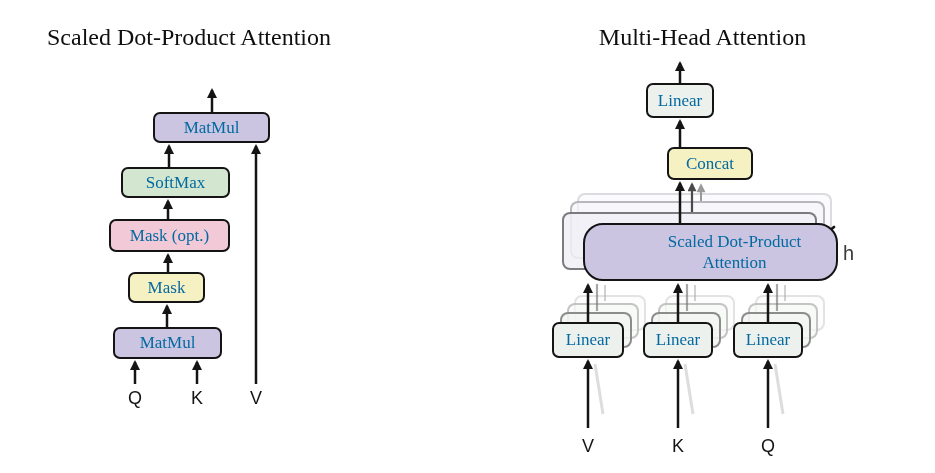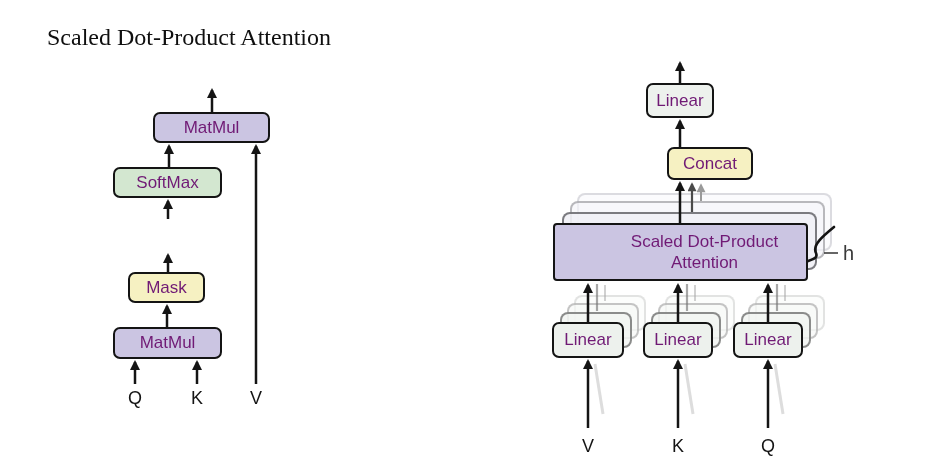--- a/index.html
+++ b/index.html
@@ -2,33 +2,34 @@
 <html><head>
 <meta charset="utf-8">
 <style>
   html,body{margin:0;padding:0;background:#fff;}
   #stage{position:relative;width:935px;height:473px;background:#ffffff;overflow:hidden;
          font-family:"Liberation Sans",sans-serif;}
   .title{position:absolute;font-family:"Liberation Serif",serif;font-size:24px;color:#0f0f0f;
          text-align:center;white-space:nowrap;}
   .box{position:absolute;box-sizing:border-box;border:2.5px solid #141414;border-radius:7px;
        display:flex;align-items:center;justify-content:center;
-       font-size:17px;color:#701a75;text-align:center;white-space:pre-line;line-height:1.25;}
+       font-size:17px;color:#0369a1;text-align:center;white-space:pre-line;line-height:1.25;font-family:Liberation Serif, serif;}
   .shadow{position:absolute;box-sizing:border-box;border:2.5px solid;border-radius:8px;
           filter:blur(0.6px);}
   .iolabel{position:absolute;font-size:18px;color:#141414;transform:translateX(-50%);}
   .hlabel{position:absolute;font-size:20px;color:#3a3a3a;}
   svg{position:absolute;left:0;top:0;}
 </style>
 </head>
 <body>
 
 <div id="stage">
 
   <div class="title" style="left:38px;top:24px;width:302px;">Scaled Dot-Product Attention</div>
+  <div class="title" style="left:550px;top:24px;width:305px;">Multi-Head Attention</div>
 
   <div class="shadow" style="left:577px;top:193px;width:255px;height:58px;border-color:rgba(160,160,168,.35);background:rgba(248,248,251,.55);"></div>
   <div class="shadow" style="left:570px;top:201px;width:255px;height:58px;border-color:rgba(120,120,126,.5);background:rgba(245,245,249,.7);"></div>
   <div class="shadow" style="left:562px;top:212px;width:255px;height:58px;border-color:rgba(60,60,64,.65);background:rgba(240,240,246,.85);"></div>
 
   <div class="shadow" style="left:574px;top:295px;width:72px;height:36px;border-color:rgba(165,165,165,.3);background:rgba(250,251,250,.5);"></div>
   <div class="shadow" style="left:567px;top:303px;width:72px;height:36px;border-color:rgba(130,130,130,.45);background:rgba(246,248,246,.7);"></div>
   <div class="shadow" style="left:560px;top:312px;width:72px;height:36px;border-color:rgba(70,70,70,.6);background:rgba(242,245,242,.85);"></div>
 
   <div class="shadow" style="left:665px;top:295px;width:70px;height:36px;border-color:rgba(165,165,165,.3);background:rgba(250,251,250,.5);"></div>
@@ -82,31 +83,32 @@
     <line x1="678" y1="428" x2="678" y2="361" stroke="#141414" stroke-width="2.5" marker-end="url(#ahb)"></line>
     <line x1="685" y1="364" x2="693" y2="414" stroke="#909090" stroke-width="3" opacity="0.3"></line>
     <line x1="768" y1="428" x2="768" y2="361" stroke="#141414" stroke-width="2.5" marker-end="url(#ahb)"></line>
     <line x1="775" y1="364" x2="783" y2="414" stroke="#909090" stroke-width="3" opacity="0.3"></line>
 
     <path d="M 834 227 C 823 236, 812 245, 816 253 C 819 260, 809 259, 797 266" stroke="#141414" stroke-width="2.6" fill="none" stroke-linecap="round"></path>
     <line x1="824" y1="253" x2="838" y2="253" stroke="#333333" stroke-width="1.5"></line>
   </svg>
 
   <div class="box" style="left:153px;top:112px;width:117px;height:31px;background:#CBC5E2;">MatMul</div>
-  <div class="box" style="left:113px;top:167px;width:109px;height:31px;background:#D3E7D0;">SoftMax</div>
+  <div class="box" style="left:121px;top:167px;width:109px;height:31px;background:#D3E7D0;">SoftMax</div>
+  <div class="box" style="left:109px;top:219px;width:121px;height:33px;background:#F2C9D6;">Mask (opt.)</div>
   <div class="box" style="left:128px;top:272px;width:77px;height:31px;background:#F6F1C2;">Mask</div>
   <div class="box" style="left:113px;top:327px;width:109px;height:32px;background:#CBC5E2;">MatMul</div>
 
   <div class="iolabel" style="left:135px;top:388px;">Q</div>
   <div class="iolabel" style="left:197px;top:388px;">K</div>
   <div class="iolabel" style="left:256px;top:388px;">V</div>
 
   <div class="box" style="left:646px;top:83px;width:68px;height:35px;background:#EDF1ED;">Linear</div>
   <div class="box" style="left:667px;top:147px;width:86px;height:33px;background:#F6F1C2;">Concat</div>
-  <div class="box" style="left:553px;top:223px;width:255px;height:58px;background:#CBC5E2;border-radius:4px;padding-left:48px;">Scaled Dot-Product
+  <div class="box" style="left:583px;top:223px;width:255px;height:58px;background:#CBC5E2;border-radius:20px;padding-left:48px;">Scaled Dot-Product
 Attention</div>
   <div class="box" style="left:552px;top:322px;width:72px;height:36px;background:#EDF1ED;">Linear</div>
   <div class="box" style="left:643px;top:322px;width:70px;height:36px;background:#EDF1ED;">Linear</div>
   <div class="box" style="left:733px;top:322px;width:70px;height:36px;background:#EDF1ED;">Linear</div>
 
   <div class="hlabel" style="left:843px;top:242px;">h</div>
   <div class="iolabel" style="left:588px;top:436px;">V</div>
   <div class="iolabel" style="left:678px;top:436px;">K</div>
   <div class="iolabel" style="left:768px;top:436px;">Q</div>
 

